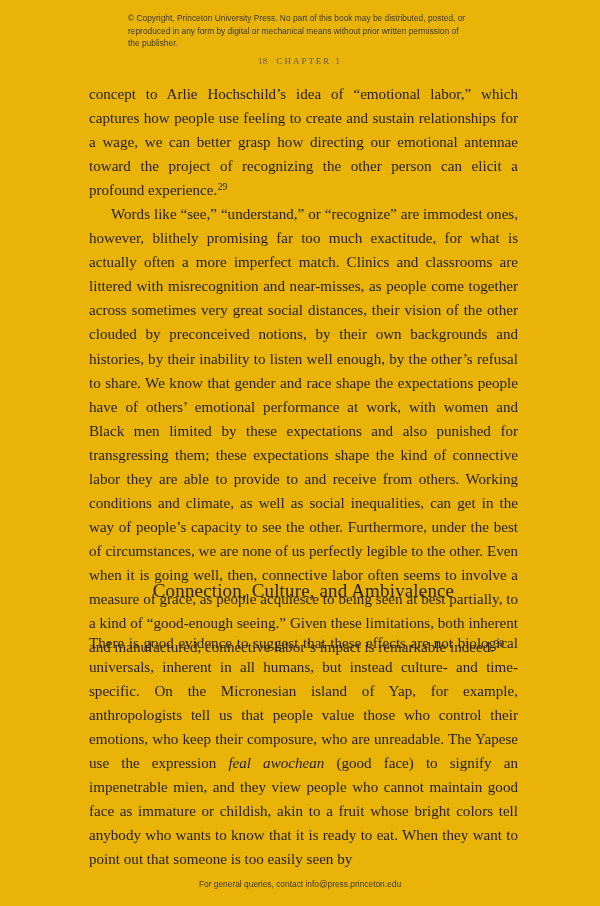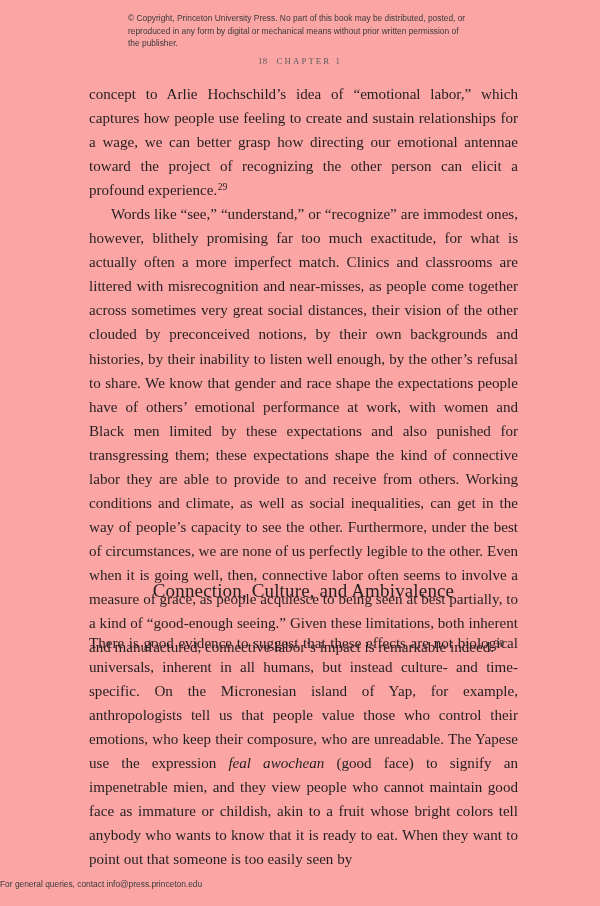--- a/index.html
+++ b/index.html
@@ -4,21 +4,21 @@
 <style>
   html, body {
     margin: 0;
     padding: 0;
     background: #ffffff;
   }
   #page {
     position: relative;
     width: 600px;
     height: 906px;
-    background: #fca5a5;
+    background: #eab308;
     overflow: hidden;
     font-family: "Liberation Serif", serif;
   }
 
   
   #copyright-notice {
     position: absolute;
     left: 128px;
     top: 12px;
     width: 344px;
@@ -98,20 +98,21 @@
     width: 429px;
     margin-top: 20px;
   }
 
   
   #footer-note {
     position: absolute;
     left: 0;
     top: 879px;
     width: 600px;
+    text-align: center;
     font-family: "Liberation Sans", sans-serif;
     font-size: 8.4px;
     color: #3a3a3a;
   }
 </style>
 </head>
 <body>
 
 <div id="page">
 

